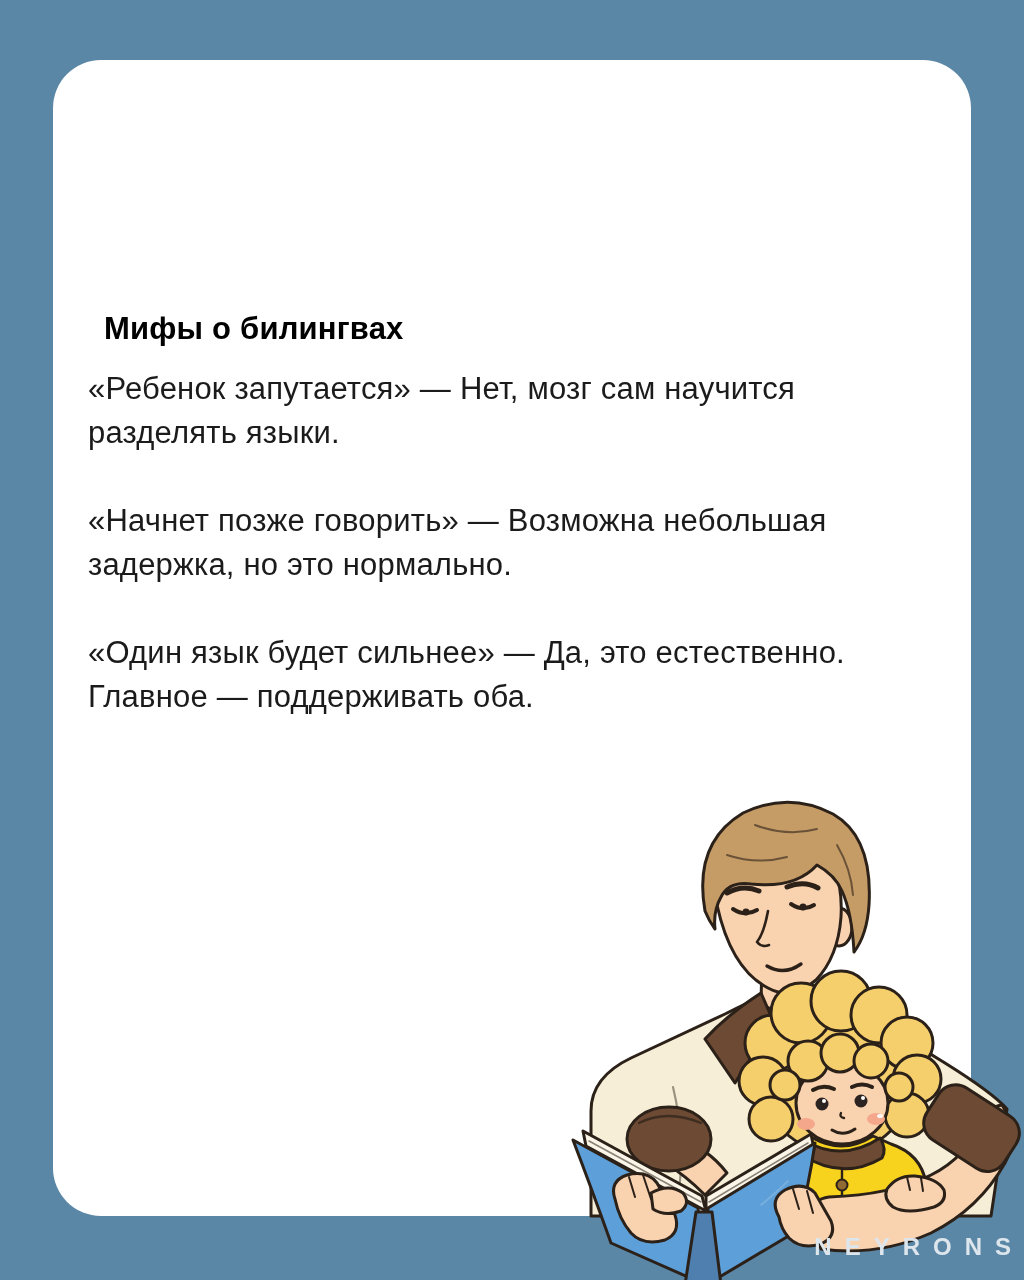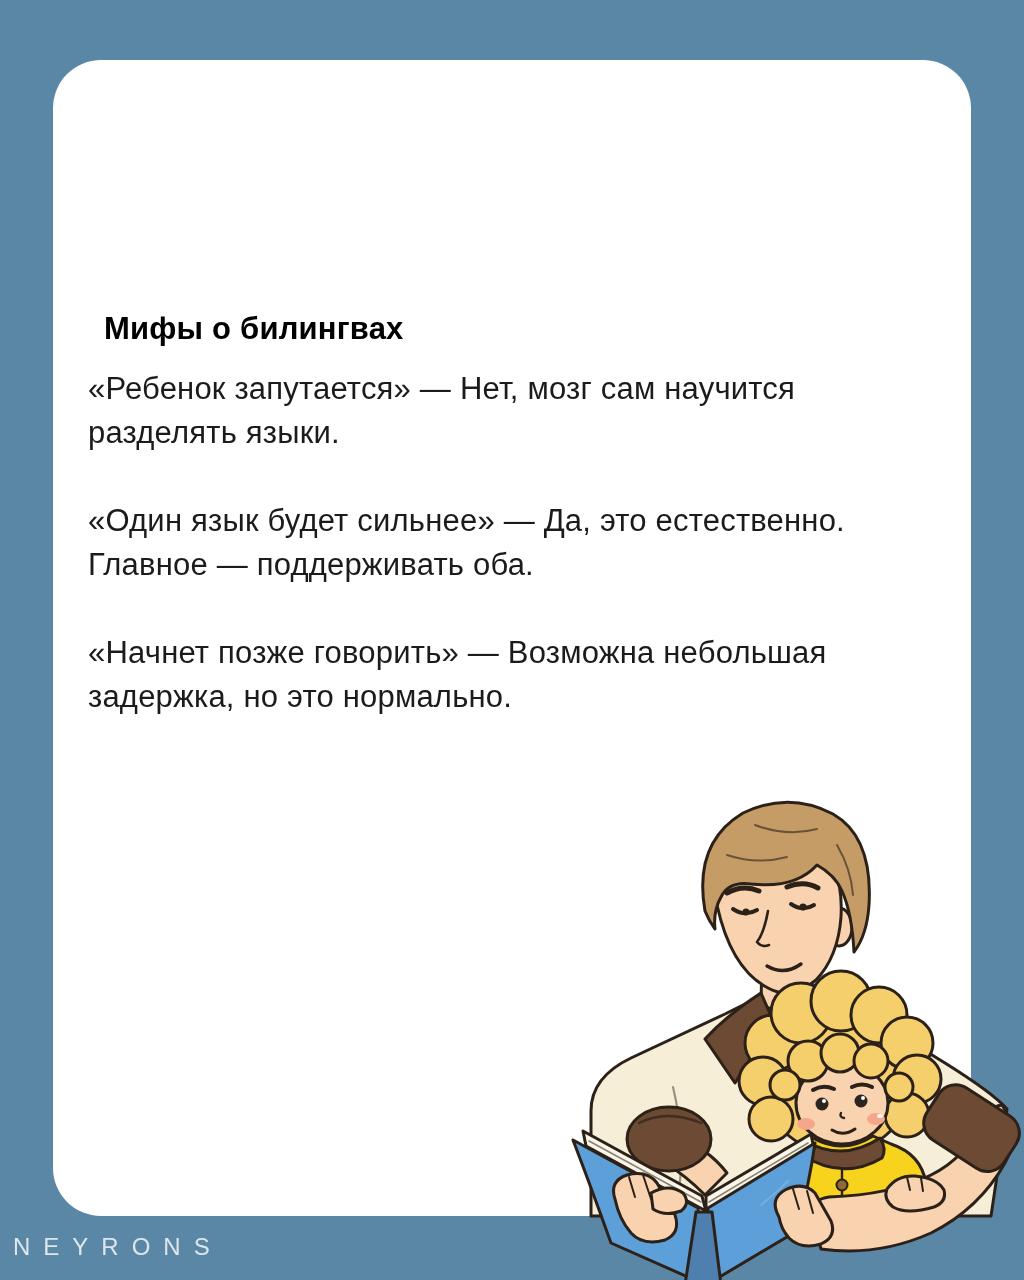--- a/index.html
+++ b/index.html
@@ -16,44 +16,44 @@
     position:absolute;left:88px;top:291px;width:820px;
     font-size:31px;line-height:44px;color:#1b1b1b;letter-spacing:.2px;
   }
   .content .title{
     font-size:31px;line-height:44px;font-weight:700;margin:16px;color:#000000;
   }
   .content p{margin:44px 0 0 0;white-space:pre-line;}
   .content p.first{margin-top:4px;}
   .brand{
     position:absolute;left:0;top:1233px;width:100%;
-    text-align:left;font-size:24px;font-weight:400;
+    text-align:right;font-size:24px;font-weight:700;
     letter-spacing:13px;padding-left:13px;box-sizing:border-box;
     color:#dde6ed;
   }
   .illu{
     position:absolute;left:555px;top:785px;width:470px;height:500px;
     pointer-events:none;
   }
 </style>
 </head>
 <body>
 
 <div class="stage">
 
   <div class="card"></div>
 
   <div class="content">
     <h1 class="title">Мифы о билингвах</h1>
     <p class="first">«Ребенок запутается» — Нет, мозг сам научится
 разделять языки.</p>
+    <p>«Начнет позже говорить» — Возможна небольшая
+задержка, но это нормально.</p>
     <p>«Один язык будет сильнее» — Да, это естественно.
 Главное — поддерживать оба.</p>
-    <p>«Начнет позже говорить» — Возможна небольшая
-задержка, но это нормально.</p>
   </div>
 
   <svg class="illu" viewBox="0 0 470 500" xmlns="http://www.w3.org/2000/svg">
     <g stroke="#2b2119" stroke-width="3" stroke-linejoin="round" stroke-linecap="round" fill="none">
 
       <g>
         <path d="M36 431 L36 326 Q36 292 76 273 L170 229 Q202 213 218 207 L254 215 Q332 240 390 278 Q438 308 452 324 L436 431 Z" fill="#f6eed6"></path>
         <path d="M118 302 Q132 360 122 420" stroke-width="2.2" opacity="0.45"></path>
         <path d="M350 298 Q372 326 378 352" stroke-width="2.2" opacity="0.45"></path>
 

